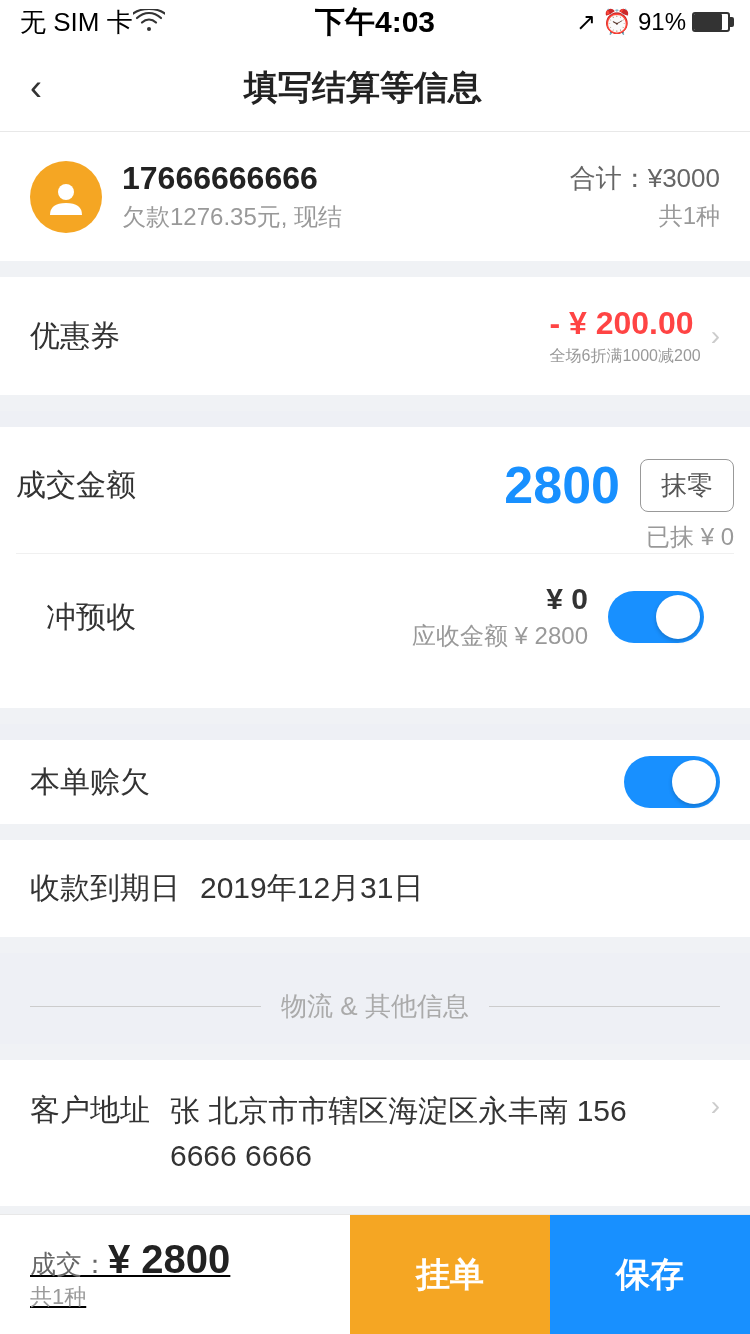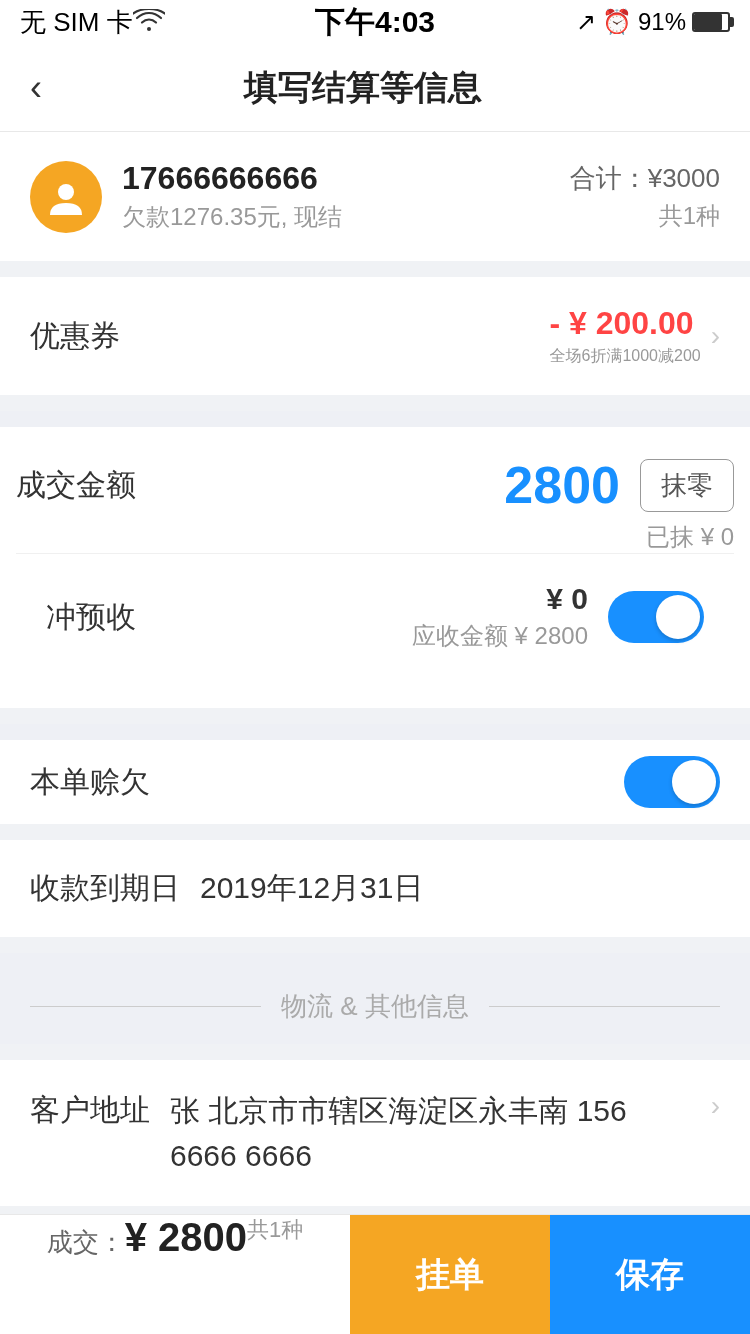--- a/index.html
+++ b/index.html
@@ -222,23 +222,24 @@
       width: 750px;
       height: 120px;
       display: flex;
       align-items: stretch;
       background: #fff;
       border-top: 1px solid #e8e8e8;
     }
     .bottom-info {
       flex: 1;
       display: flex;
-      flex-direction: row;
+      flex-direction: column;
       justify-content: center;
       padding: 0 30px;
+      text-decoration: underline;
     }
     .bottom-deal-label { font-size: 26px; color: #666; }
     .bottom-deal-amount { font-size: 40px; font-weight: 700; color: #222; }
     .bottom-deal-count { font-size: 22px; color: #999; }
     .btn-pending {
       width: 200px;
       background: #f5a623;
       color: #fff;
       font-size: 34px;
       font-weight: 600;

